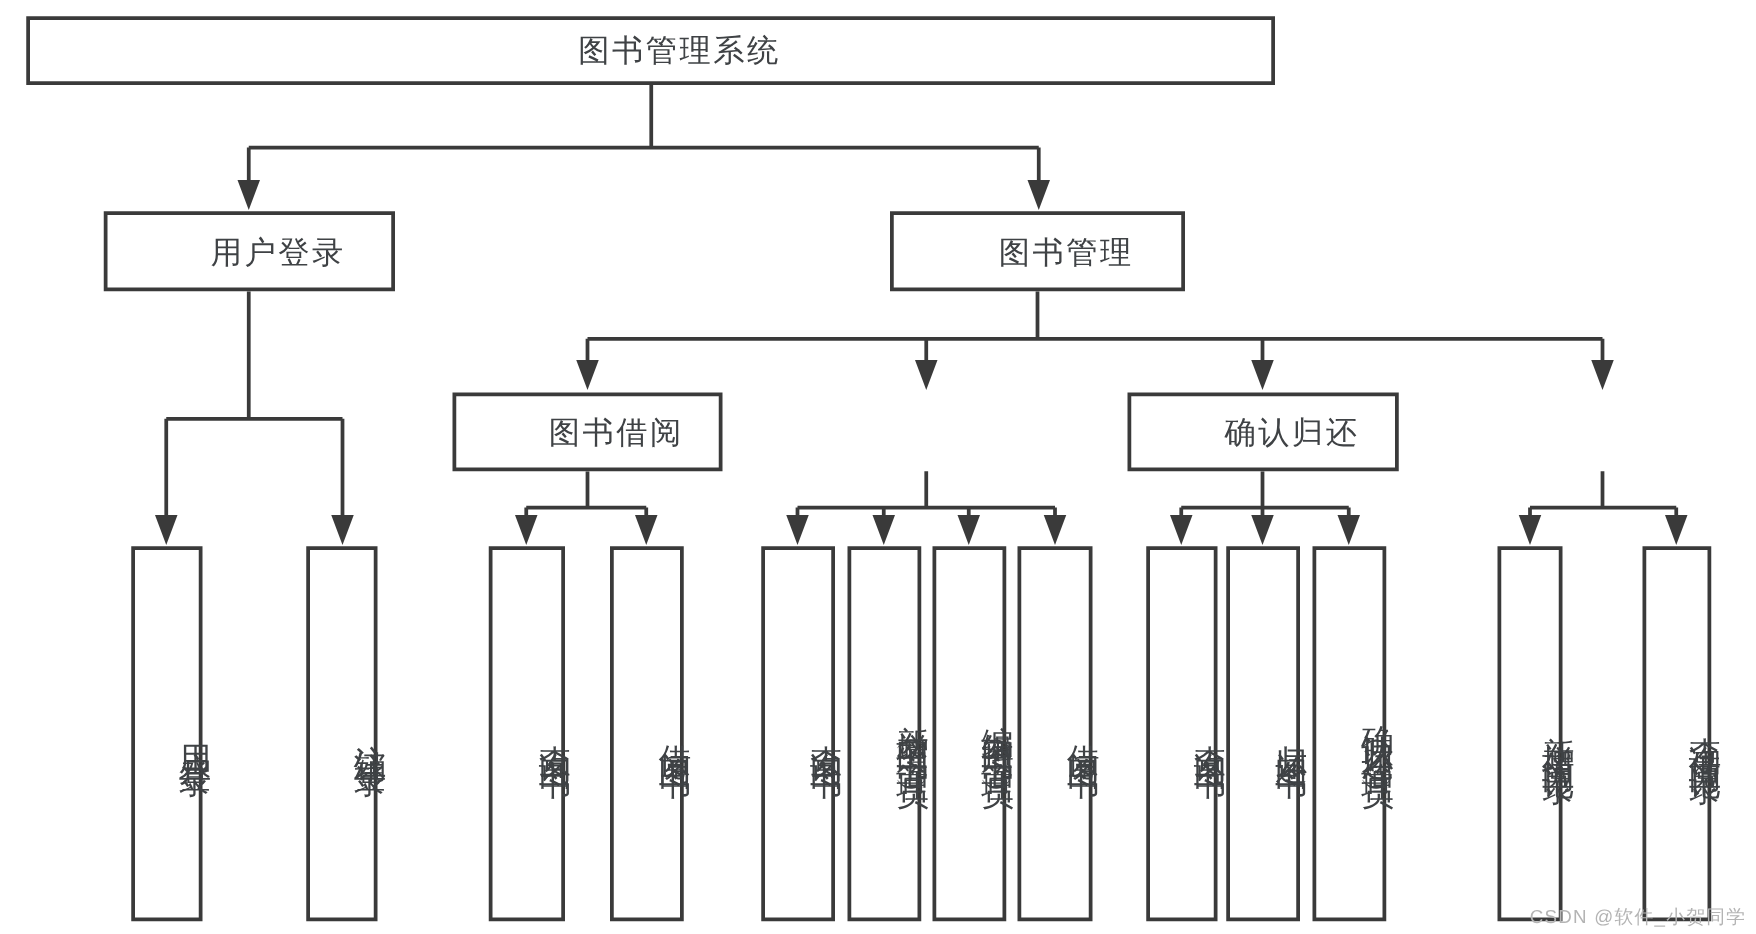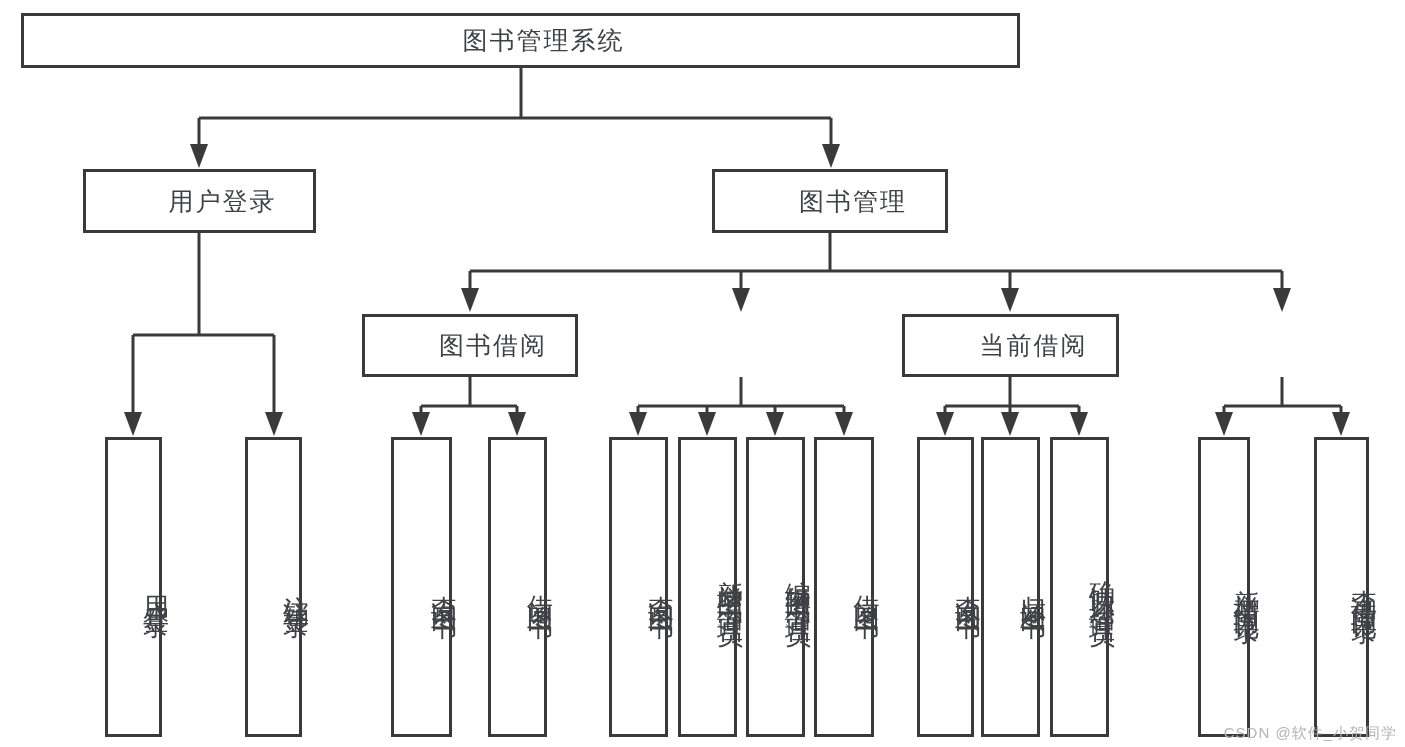--- a/index.html
+++ b/index.html
@@ -96,21 +96,21 @@
     <span class="hlabel">用户登录</span>
   </div>
   <div class="box" style="left:712px;top:169px;width:236px;height:64px">
     <span class="hlabel">图书管理</span>
   </div>
 
   <div class="box" style="left:362px;top:314px;width:216px;height:63px">
     <span class="hlabel">图书借阅</span>
   </div>
   <div class="box" style="left:902px;top:314px;width:217px;height:63px">
-    <span class="hlabel">当前借阅</span>
+    <span class="hlabel">确认归还</span>
   </div>
 
   <div class="box leaf" style="left:105px;top:437px;width:57px;height:300px">
     <span class="vlabel">用户登录</span>
   </div>
   <div class="box leaf" style="left:245px;top:437px;width:57px;height:300px">
     <span class="vlabel">注销登录</span>
   </div>
 
   <div class="box leaf" style="left:391px;top:437px;width:61px;height:300px">

